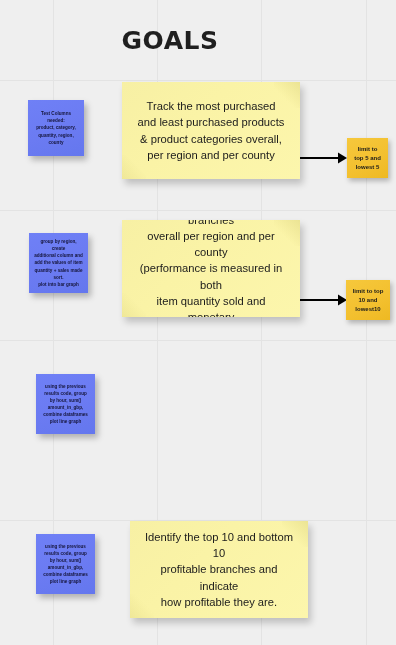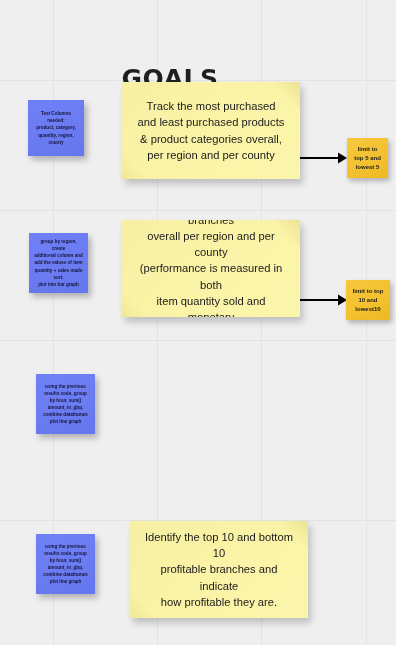--- a/index.html
+++ b/index.html
@@ -36,21 +36,20 @@
     position: absolute;
     left: 0;
     top: 26px;
     width: 340px;
     text-align: center;
     font-size: 25px;
     font-weight: bold;
     letter-spacing: 0.5px;
     color: #1f1f1f;
     font-family: "DejaVu Sans", sans-serif;
-    margin-top: 38px;
   }
 
   
   .note {
     position: absolute;
     box-sizing: border-box;
     display: flex;
     align-items: center;
     justify-content: center;
     text-align: center;

